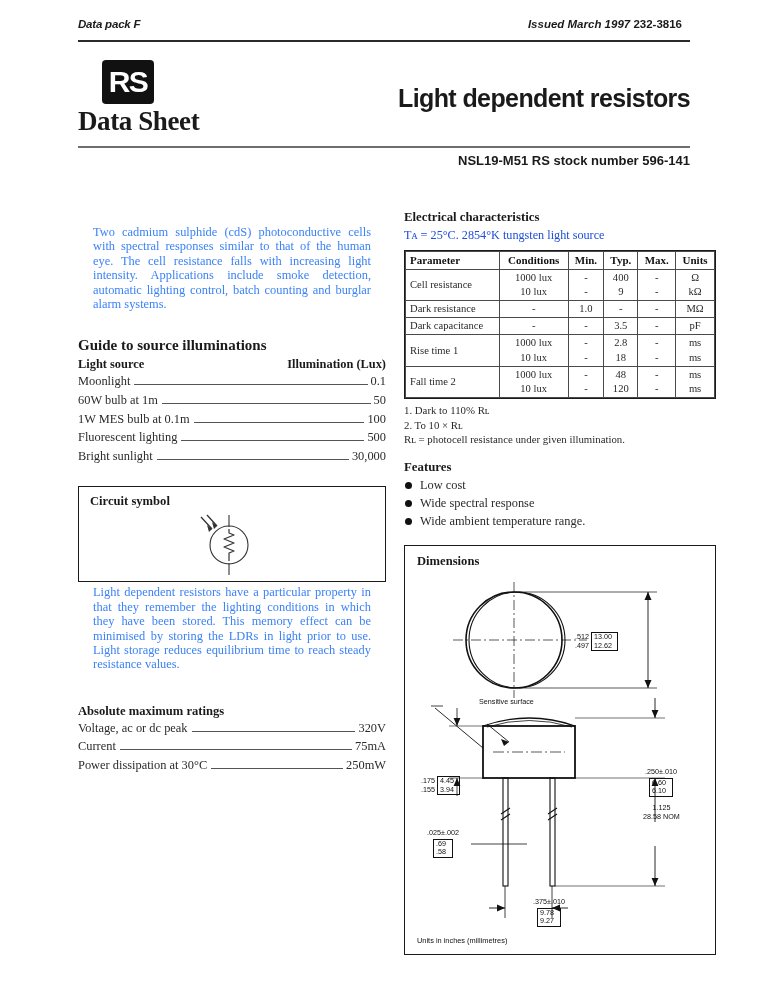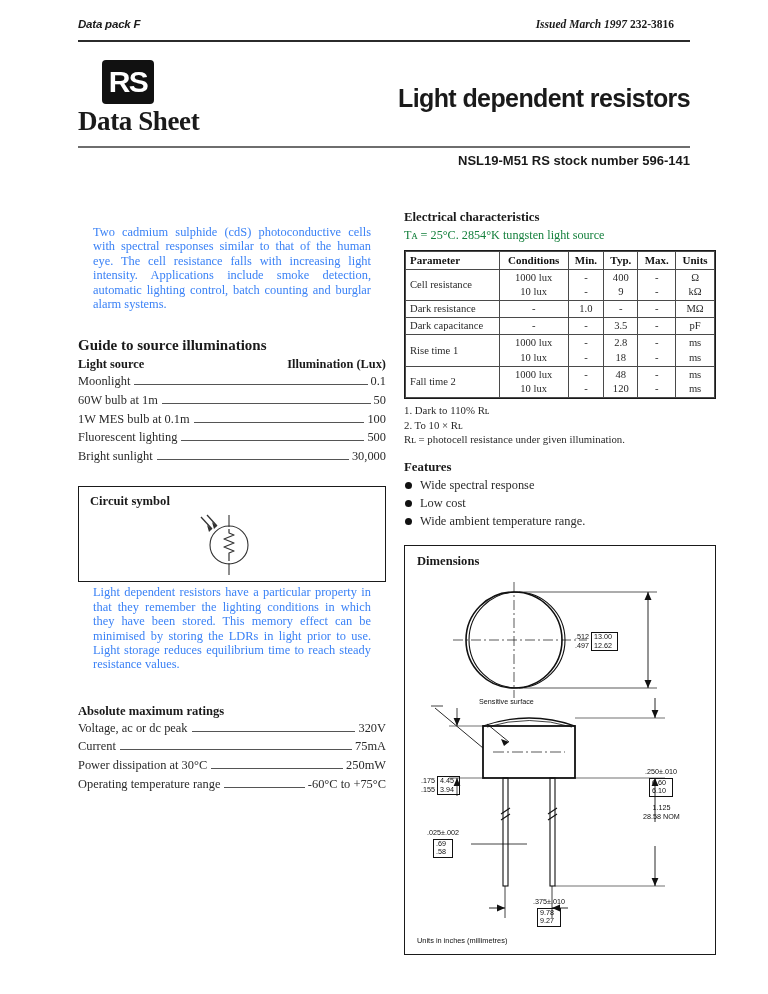--- a/index.html
+++ b/index.html
@@ -6,22 +6,22 @@
   body{
     width:768px;height:994px;position:relative;overflow:hidden;
     font-family:"Liberation Serif",serif;color:#1a1a1a;
   }
   .page{position:absolute;inset:0;}
 
   
   .topbar{position:absolute;left:78px;top:18px;width:612px;height:24px;}
   .topbar .left{position:absolute;left:0;top:0;font-style:italic;font-size:11.5px;
     font-family:"Liberation Sans",sans-serif;font-weight:600;letter-spacing:-.2px;}
-  .topbar .right{position:absolute;right:16px;top:0;font-size:11.5px;
-    font-family:Liberation Serif, serif;white-space:nowrap;}
+  .topbar .right{position:absolute;right:8px;top:0;font-size:11.5px;
+    font-family:Liberation Sans, sans-serif;white-space:nowrap;}
   .topbar .right .issued{font-style:italic;font-weight:600;}
   .topbar .right .num{font-weight:bold;font-style:normal;}
   .rule-top{position:absolute;left:78px;top:40px;width:612px;height:2px;background:#2b2b2b;}
 
   .logo{position:absolute;left:102px;top:60px;width:52px;height:44px;
     background:#111;border-radius:4px;display:flex;align-items:center;justify-content:center;}
   .logo span{color:#fff;font-family:"Liberation Sans",sans-serif;font-weight:bold;
     font-size:30px;letter-spacing:-1.5px;line-height:1;}
   .datasheet{position:absolute;left:78px;top:106px;font-family:"Liberation Serif",serif;
     font-weight:bold;font-size:27px;letter-spacing:-.4px;}
@@ -166,32 +166,27 @@
       <li>
           <span class="nm">Current</span>
           <span class="fill"></span>
           <span class="vl">75mA</span>
         </li>
       <li>
           <span class="nm">Power dissipation at 30°C</span>
           <span class="fill"></span>
           <span class="vl">250mW</span>
         </li>
-      <li>
-          <span class="nm">Operating temperature range</span>
-          <span class="fill"></span>
-          <span class="vl">-60°C to +75°C</span>
-        </li>
     </ul>
   </div>
 
   <div class="colR">
 
     <h3 class="sub" style="font-size:12.8px">Electrical characteristics</h3>
-    <div style="font-size:12.2px;margin-top:3px;color:#15803d">Tᴀ = 25°C. 2854°K tungsten light source</div>
+    <div style="font-size:12.2px;margin-top:3px;color:#1d4ed8">Tᴀ = 25°C. 2854°K tungsten light source</div>
 
     <div class="ec-wrap" style="margin-top:7px">
       <table class="ec">
         <thead>
           <tr>
             <th class="p">Parameter</th>
             <th class="c">Conditions</th>
             <th class="c">Min.</th>
             <th class="c">Typ.</th>
             <th class="c">Max.</th>
@@ -244,22 +239,22 @@
     </div>
 
     <div class="notes">
       <div>1. Dark to 110% Rʟ</div>
       <div>2. To 10 × Rʟ</div>
       <div>Rʟ = photocell resistance under given illumination.</div>
     </div>
 
     <h3 class="sub" style="margin-top:13px;font-size:12.8px">Features</h3>
     <ul class="feat">
+      <li>Low cost</li>
       <li>Wide spectral response</li>
-      <li>Low cost</li>
       <li>Wide ambient temperature range.</li>
     </ul>
 
     <div class="dbox" style="margin-top:14px">
       <div class="lbl">Dimensions</div>
 
       <svg width="300" height="130" viewBox="0 0 300 130" style="position:absolute;left:4px;top:30px">
         <circle cx="105" cy="64" r="48" fill="none" stroke="#111" stroke-width="1.6"></circle>
         <circle cx="108" cy="64" r="48" fill="none" stroke="#111" stroke-width="1.1"></circle>
         <line x1="105" y1="6" x2="105" y2="122" stroke="#111" stroke-width=".7" stroke-dasharray="10,3,2,3"></line>

